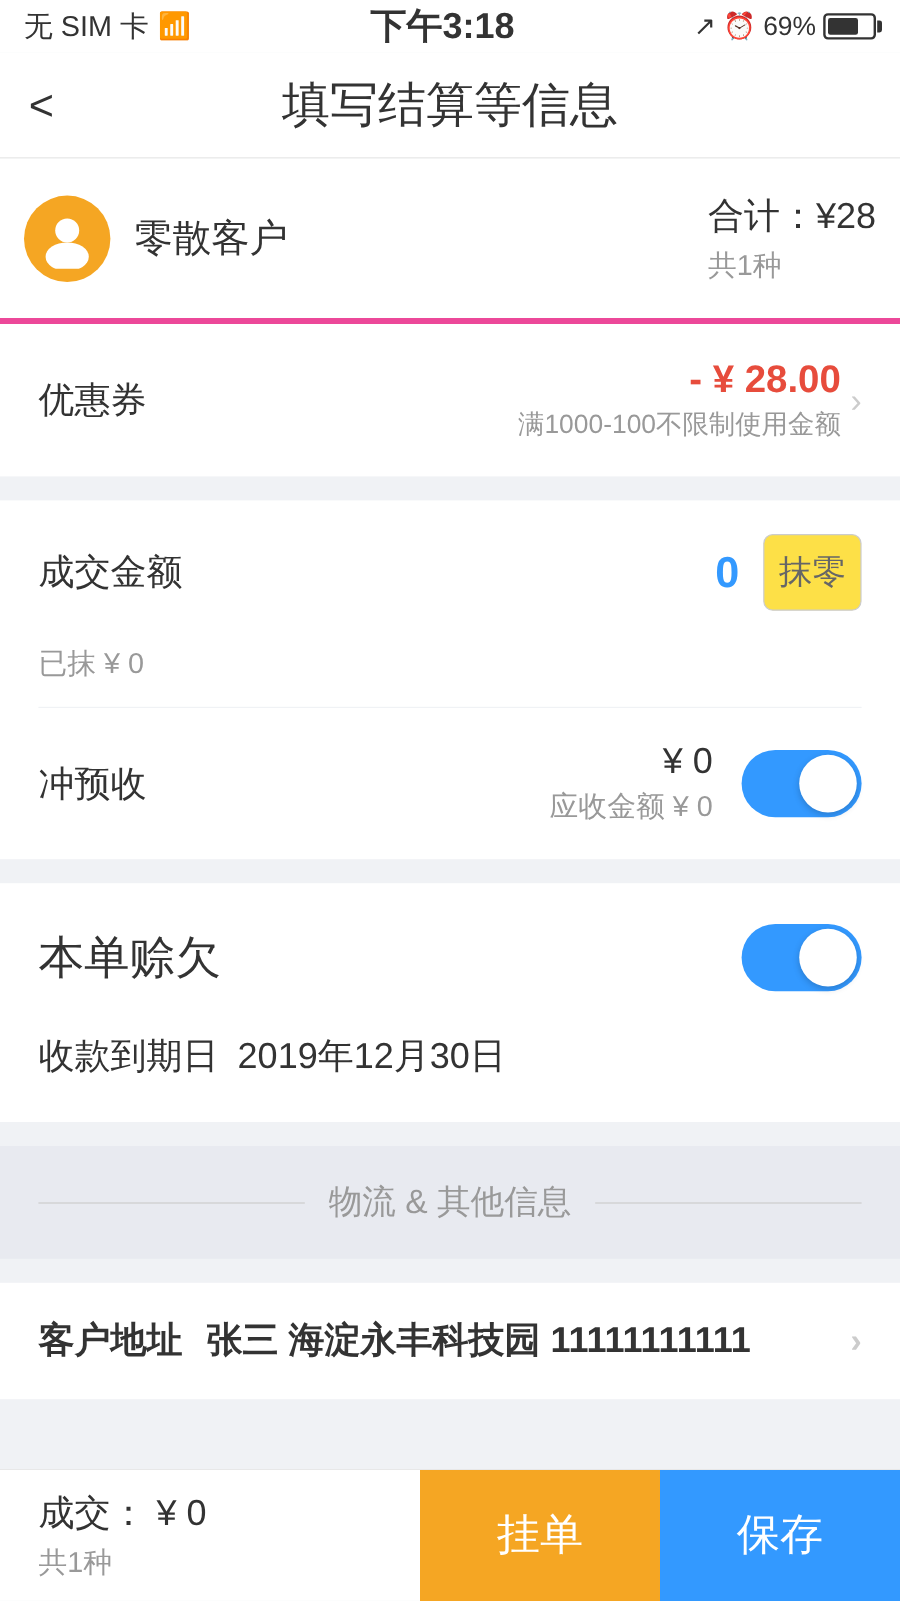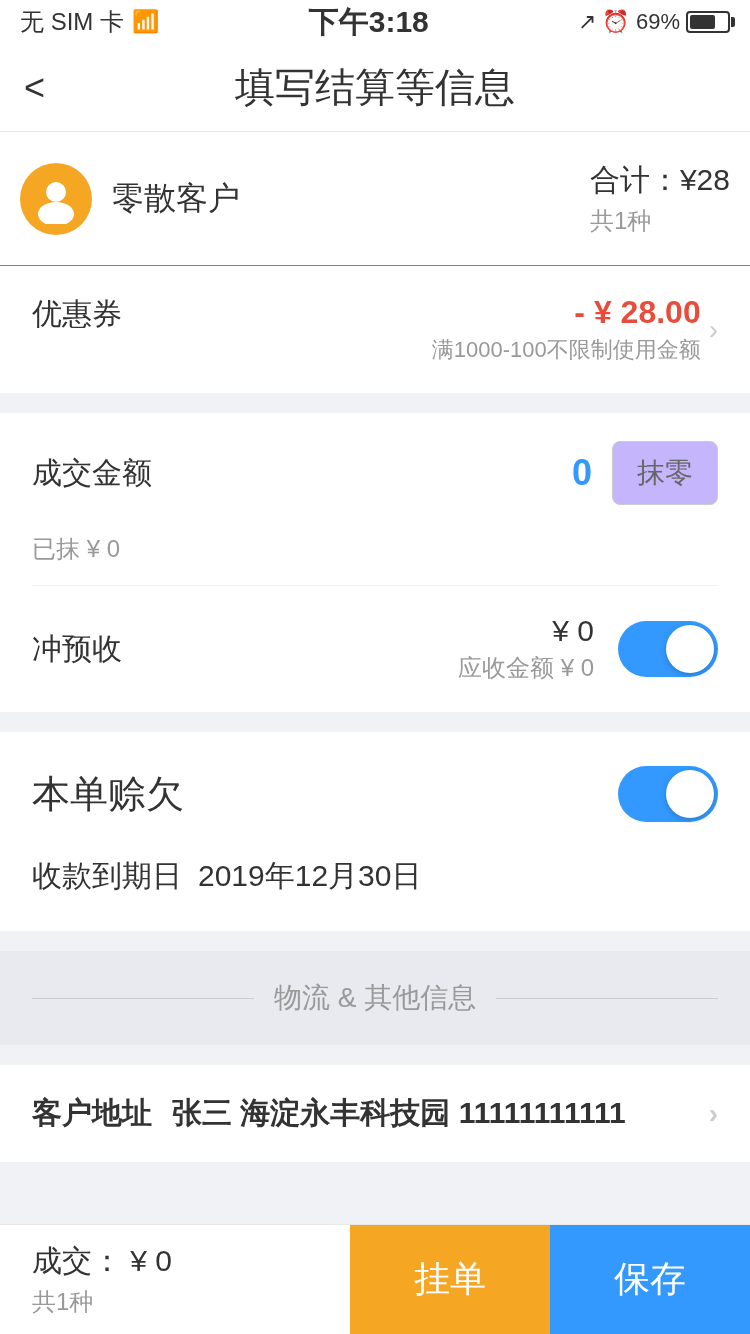--- a/index.html
+++ b/index.html
@@ -127,23 +127,24 @@
     }
     .total-count {
       font-size: 24px;
       color: #999;
       margin-top: 4px;
     }
 
     
     .coupon-row {
       display: flex;
+      align-items: center;
       justify-content: space-between;
       padding: 28px 32px;
-      border-top: 1px solid #ec4899;
+      border-top: 5px solid #ec4899;
     }
     .coupon-label {
       font-size: 30px;
       color: #333;
     }
     .coupon-right {
       display: flex;
       align-items: center;
       gap: 8px;
     }
@@ -190,24 +191,24 @@
     .deal-amount-input {
       font-size: 36px;
       color: #3399ff;
       font-weight: 600;
       min-width: 40px;
       text-align: right;
     }
     .round-zero-btn {
       border: 1px solid #ccc;
       border-radius: 8px;
-      padding: 12px 24px;
+      padding: 12px 12px;
       font-size: 28px;
       color: #666;
-      background: #c4b5fd;
+      background: #fde047;
       cursor: pointer;
       text-align: right;
     }
     .deal-sub {
       font-size: 24px;
       color: #999;
       padding: 0 32px 20px;
     }
 
     

